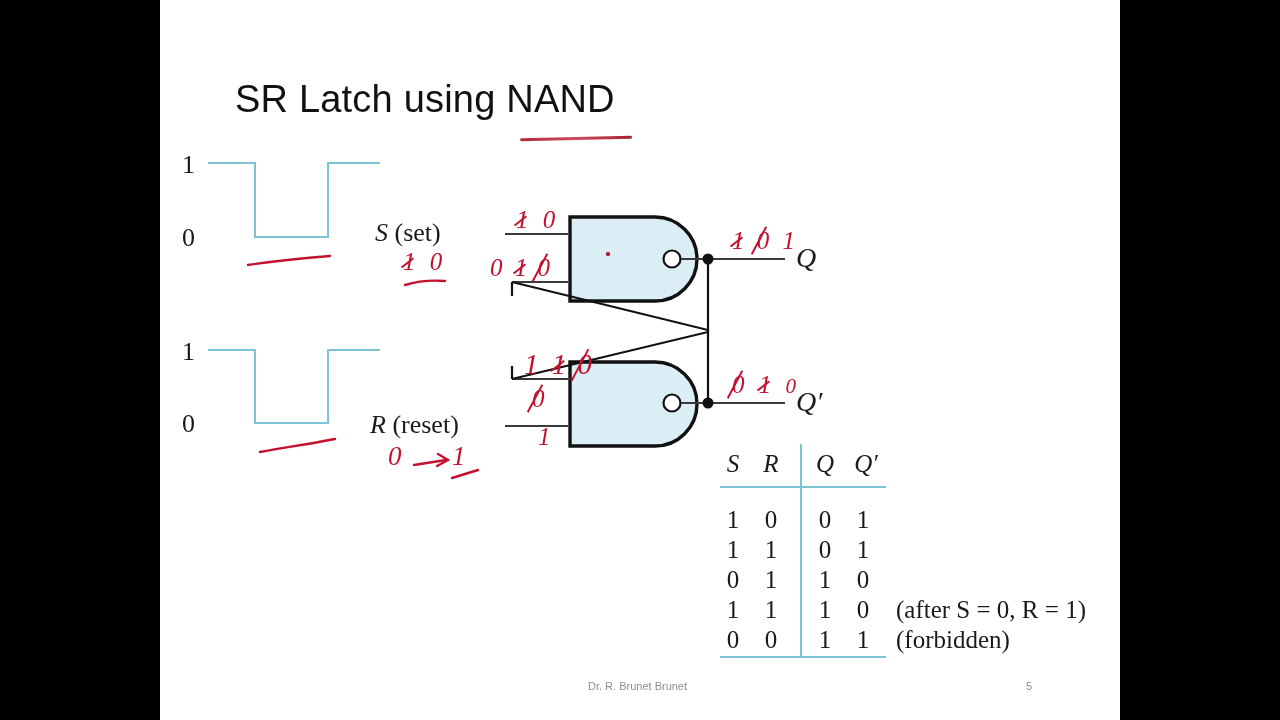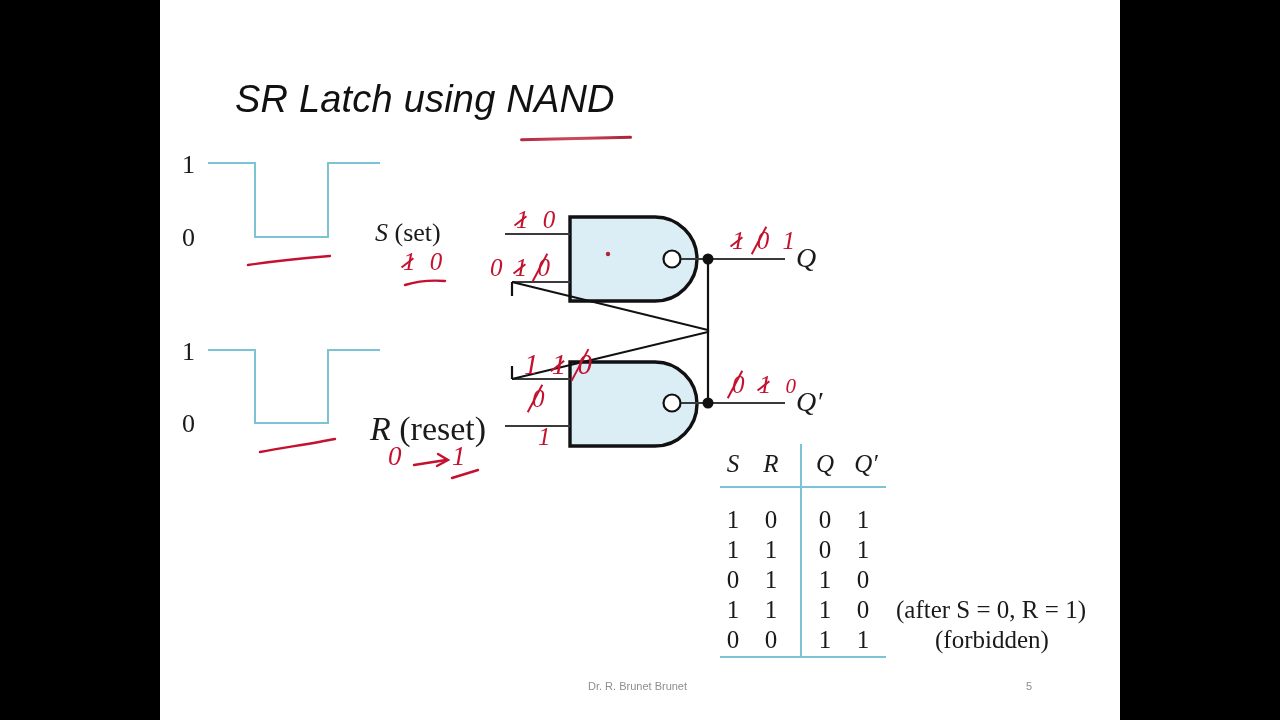--- a/index.html
+++ b/index.html
@@ -3,21 +3,21 @@
 <meta charset="utf-8">
 <style>
   html,body{margin:0;padding:0;background:#000;}
   body{width:1280px;height:720px;overflow:hidden;font-family:"Liberation Serif",serif;}
   #stage{position:relative;width:1280px;height:720px;background:#000;}
   #slide{position:absolute;left:160px;top:0;width:960px;height:720px;background:#fff;overflow:hidden;}
   .bar{position:absolute;top:0;width:160px;height:720px;background:#000;}
   .bar.l{left:0;} .bar.r{right:0;}
 
   .title{position:absolute;left:75px;top:78px;font-family:"Liberation Sans",sans-serif;
-         font-size:38px;color:#111;letter-spacing:.2px;white-space:nowrap;font-style:italic;}
+         font-size:38px;color:#111;letter-spacing:.2px;white-space:nowrap;}
   .title-underline{position:absolute;left:360px;top:137px;width:112px;height:3px;
          background:linear-gradient(90deg,#b32a3e,#cf4a5c,#a82236);border-radius:2px;
          transform:rotate(-1.2deg);}
 
   .lbl{position:absolute;font-family:"Liberation Serif",serif;color:#1a1a1a;}
   .lbl.num{font-size:26px;}
   .ital{font-style:italic;}
 
   svg.layer{position:absolute;left:0;top:0;width:960px;height:720px;overflow:visible;}
 
@@ -98,21 +98,21 @@
     </svg>
 
     <div class="lbl num" style="left:22px;top:150px;">1</div>
     <div class="lbl num" style="left:22px;top:223px;">0</div>
     <div class="lbl num" style="left:22px;top:337px;">1</div>
     <div class="lbl num" style="left:22px;top:409px;">0</div>
 
     <div class="lbl" style="left:215px;top:218px;font-size:26px;">
       <span class="ital">S</span><span> (set)</span>
     </div>
-    <div class="lbl" style="left:210px;top:410px;font-size:34px;">
+    <div class="lbl" style="left:210px;top:410px;font-size:26px;">
       <span class="ital">R</span><span> (reset)</span>
     </div>
     <div class="lbl ital" style="left:636px;top:242px;font-size:28px;">Q</div>
     <div class="lbl ital" style="left:636px;top:386px;font-size:28px;">Q′</div>
 
     <div class="ann" style="left:356px;top:207px;font-size:25px;">
       <span class="strike">1</span>
       <span style="margin-left:8px;">0</span>
     </div>
 
@@ -190,20 +190,20 @@
       <div class="c" style="left:0px;top:146px;width:26px;">1</div>
       <div class="c" style="left:38px;top:146px;width:26px;">1</div>
       <div class="c" style="left:92px;top:146px;width:26px;">1</div>
       <div class="c" style="left:130px;top:146px;width:26px;">0</div>
       <div class="c" style="left:176px;top:146px;width:240px;text-align:left;">(after S = 0, R = 1)</div>
 
       <div class="c" style="left:0px;top:176px;width:26px;">0</div>
       <div class="c" style="left:38px;top:176px;width:26px;">0</div>
       <div class="c" style="left:92px;top:176px;width:26px;">1</div>
       <div class="c" style="left:130px;top:176px;width:26px;">1</div>
-      <div class="c" style="left:176px;top:176px;width:200px;text-align:left;margin-left:39px;">(forbidden)</div>
+      <div class="c" style="left:176px;top:176px;width:200px;text-align:left;">(forbidden)</div>
     </div>
 
     <div class="footer" style="left:428px;top:680px;">Dr. R. Brunet Brunet</div>
     <div class="footer" style="left:866px;top:680px;">5</div>
 
   </div>
 </div>
 
 </body></html>

